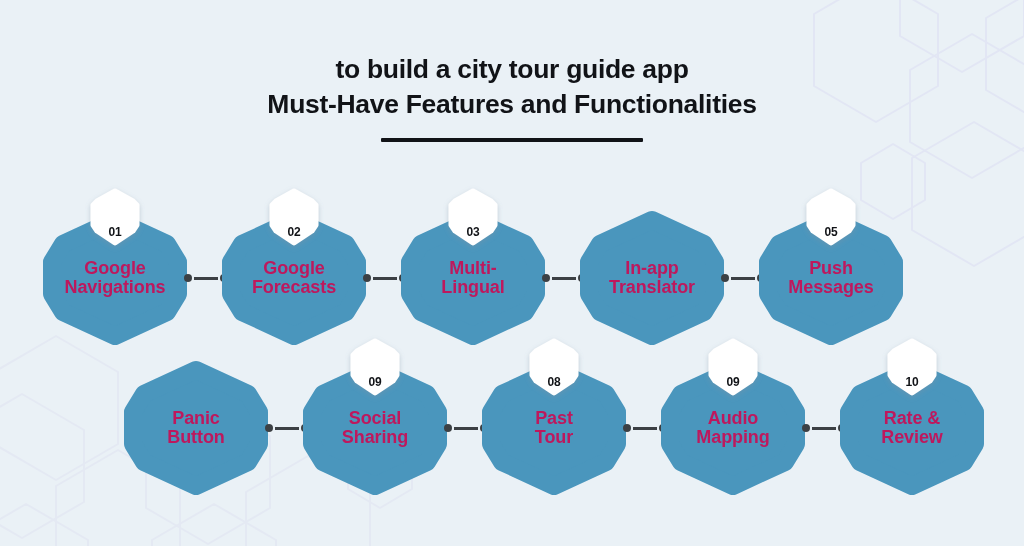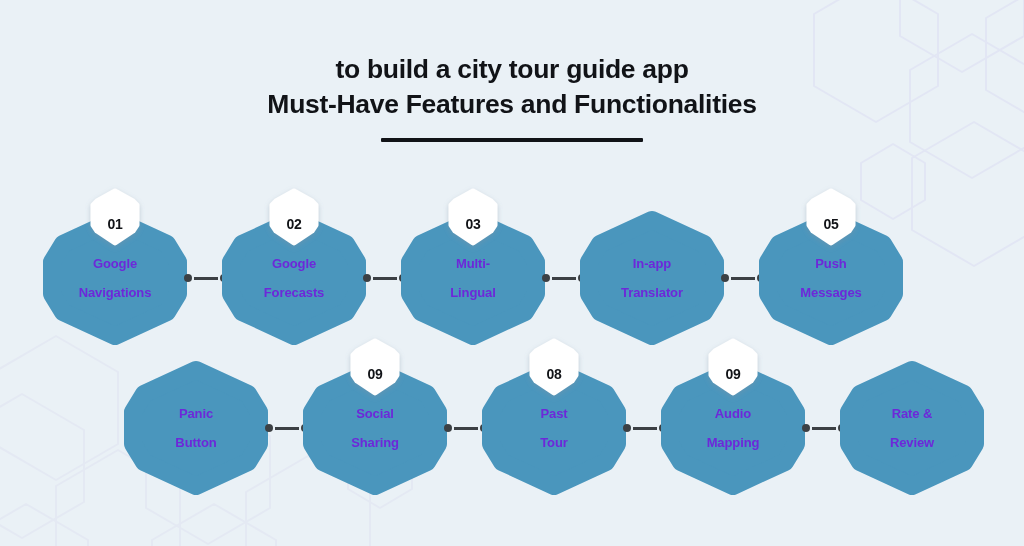--- a/index.html
+++ b/index.html
@@ -76,24 +76,24 @@
   .hex-label {
     position: absolute;
     left: 0;
     top: 0;
     width: 126px;
     height: 92px;
     display: flex;
     flex-direction: column;
     align-items: center;
     justify-content: center;
-    color: #6d28d9;
-    font-size: 13px;
+    color: #be185d;
+    font-size: 18px;
     font-weight: bold;
-    line-height: 29px;
+    line-height: 19px;
     text-align: center;
     letter-spacing: -0.1px;
     white-space: pre-line;
   }
 
   
   .hex-badge {
     position: absolute;
     left: 41px;
     top: -41px;
@@ -102,27 +102,27 @@
   }
   .hex-badge svg {
     display: block;
     width: 44px;
     height: 52px;
     overflow: visible;
   }
   .badge-num {
     position: absolute;
     left: 0;
-    top: 8px;
+    top: 16px;
     width: 44px;
     height: 52px;
     display: flex;
     align-items: center;
     justify-content: center;
-    font-size: 14px;
+    font-size: 12px;
     font-weight: bold;
     color: #111317;
     letter-spacing: -0.2px;
     padding-bottom: 2px;
     box-sizing: border-box;
   }
 
   
   .connector {
     position: absolute;
@@ -381,16 +381,27 @@
         <span class="conn-dot"></span>
       </div>
       <div class="hex-cell" style="left: 849px; top: 382px;">
         <div class="hex-body">
           <svg viewBox="0 0 126 92" xmlns="http://www.w3.org/2000/svg">
             <polygon points="63,-12 115,12 126,30 126,62 115,80 63,104 11,80 0,62 0,30 11,12" fill="#4a96bd" stroke="#4a96bd" stroke-width="18" stroke-linejoin="round"></polygon>
           </svg>
         </div>
         <div class="hex-label">Rate &amp;
 Review</div>
+        <div class="hex-badge">
+          <svg viewBox="0 0 44 52" xmlns="http://www.w3.org/2000/svg">
+            <defs>
+              <filter id="bsh10" x="-60%" y="-60%" width="220%" height="220%">
+                <feDropShadow dx="0" dy="2" stdDeviation="2.6" flood-color="#7d93a6" flood-opacity="0.42"></feDropShadow>
+              </filter>
+            </defs>
+            <polygon points="22,0 40,10 44,14 44,34 40,40 22,52 4,40 0,34 0,14 4,10" fill="#ffffff" stroke="#ffffff" stroke-width="5" stroke-linejoin="round" filter="url(#bsh10)"></polygon>
+          </svg>
+          <div class="badge-num">10</div>
+        </div>
       </div>
     </div>
 
 </div>
 
 </body></html>

